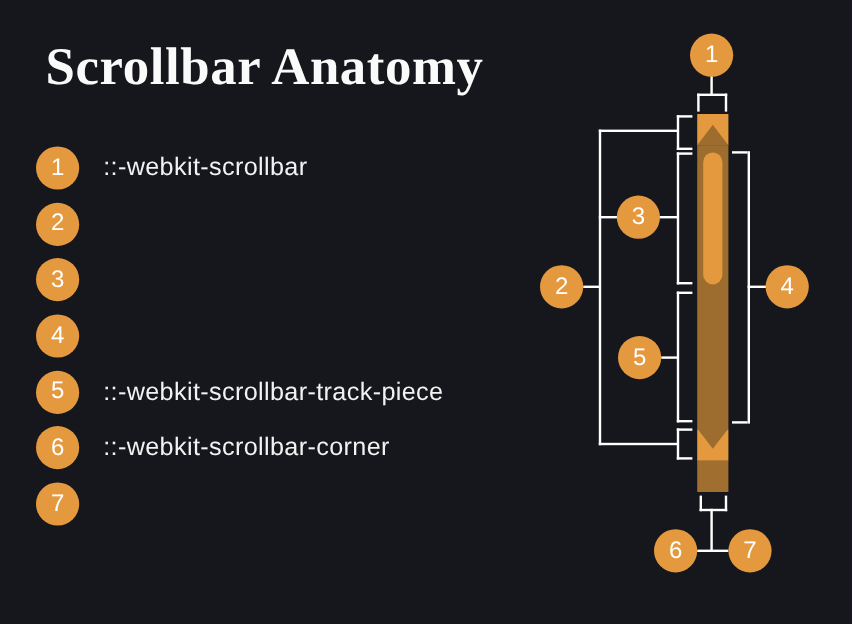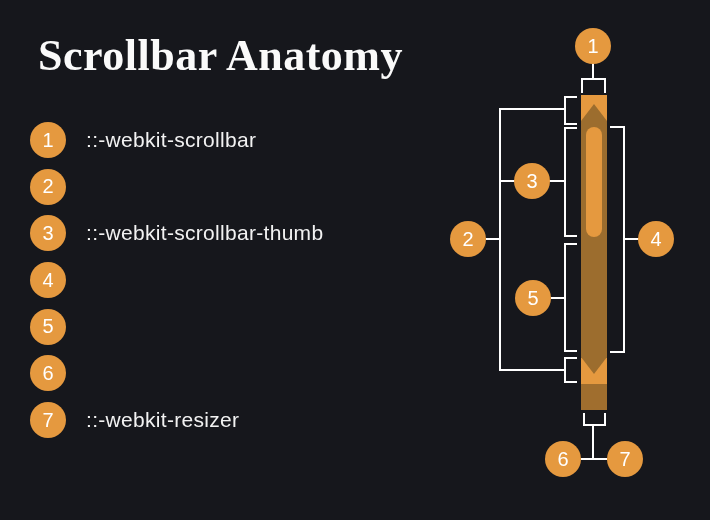--- a/index.html
+++ b/index.html
@@ -64,34 +64,34 @@
   <ul class="legend">
     <li>
       <span class="badge">1</span>
       <span class="label">::-webkit-scrollbar</span>
     </li>
     <li>
       <span class="badge">2</span>
     </li>
     <li>
       <span class="badge">3</span>
-      <span class="label">::-webkit-scrollbar-thumb</span>
     </li>
     <li>
       <span class="badge">4</span>
     </li>
     <li>
       <span class="badge">5</span>
+      <span class="label">::-webkit-scrollbar-track-piece</span>
     </li>
     <li>
       <span class="badge">6</span>
+      <span class="label">::-webkit-scrollbar-corner</span>
     </li>
     <li>
       <span class="badge">7</span>
-      <span class="label">::-webkit-resizer</span>
     </li>
   </ul>
 
   <div class="sb sb-btn" style="top:95px;"></div>
   <div class="sb tri" style="left:581px;top:104px;border-left:13px solid transparent;border-right:13px solid transparent;border-bottom:17px solid var(--track-brown);"></div>
   <div class="sb" style="left:581px;top:121px;width:26px;height:237px;background:var(--track-brown);"></div>
   <div class="sb" style="left:586px;top:127px;width:16px;height:110px;border-radius:8px;background:var(--accent-orange);z-index:2;"></div>
   <div class="sb sb-btn" style="top:358px;"></div>
   <div class="sb tri" style="left:581px;top:357px;border-left:13px solid transparent;border-right:13px solid transparent;border-top:17px solid var(--track-brown);"></div>
   <div class="sb" style="left:581px;top:384px;width:26px;height:26px;background:var(--corner-brown);"></div>

